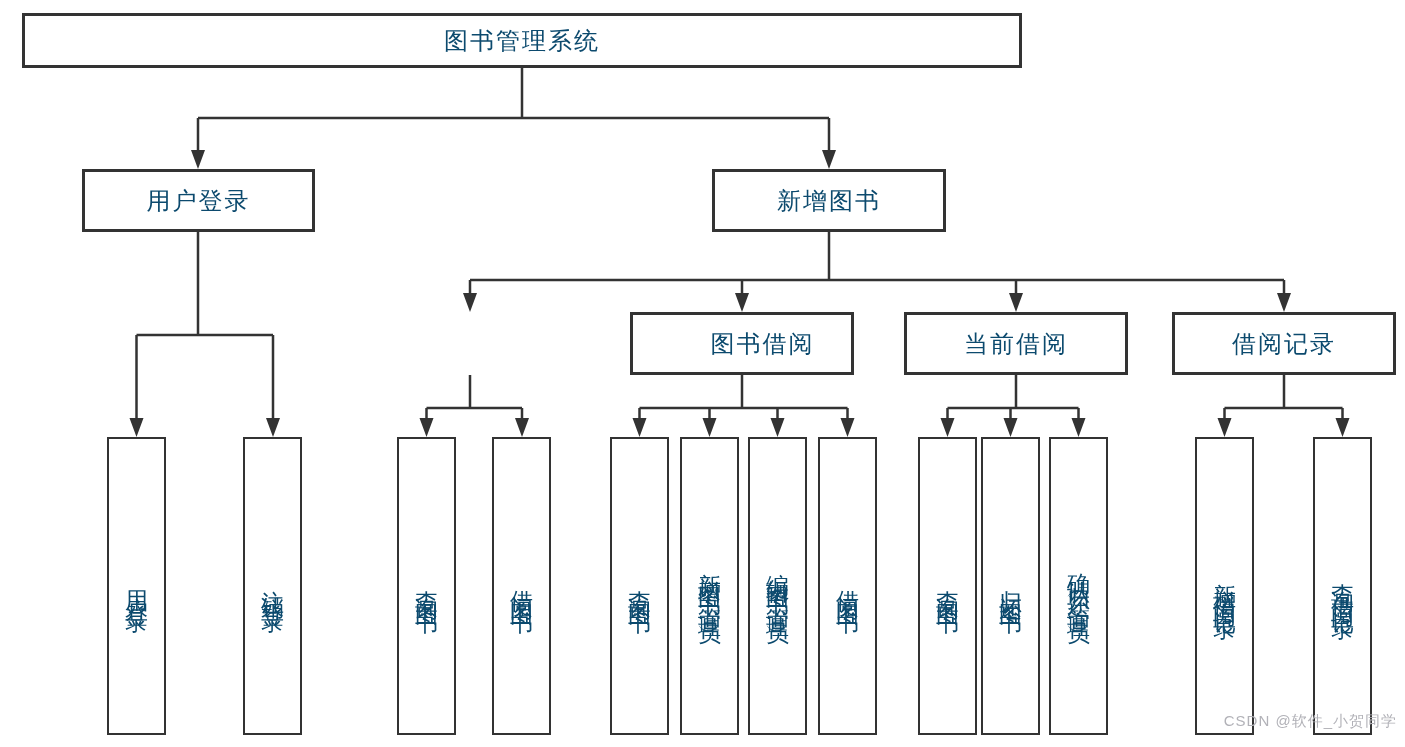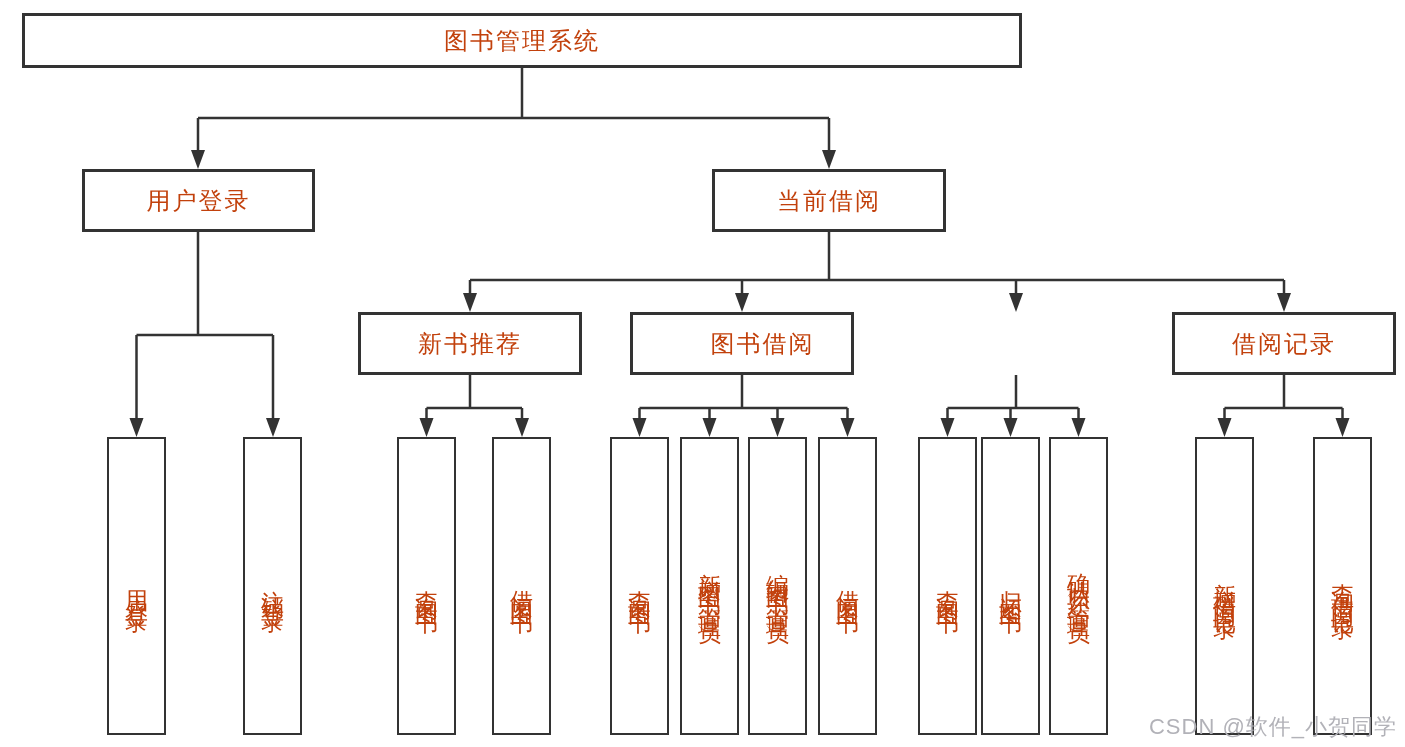--- a/index.html
+++ b/index.html
@@ -15,21 +15,21 @@
     position: absolute;
     left: 0; top: 0;
     width: 1405px; height: 747px;
     pointer-events: none;
   }
   .node {
     position: absolute;
     box-sizing: border-box;
     background: #ffffff;
     border: 3px solid #333333;
-    color: #c2410c;
+    color: #0c4a6e;
     display: flex;
     align-items: center;
     justify-content: center;
     font-size: 24px;
     letter-spacing: 2px;
     white-space: nowrap;
     z-index: 2;
   }
   .node.leaf {
     border-width: 2px;
@@ -62,21 +62,21 @@
   .n-l8  { left: 818px; }
   .n-l9  { left: 918px; }
   .n-l10 { left: 981px; }
   .n-l11 { left: 1049px; }
   .n-l12 { left: 1195px; }
   .n-l13 { left: 1313px; }
   #watermark {
     position: absolute;
     right: 8px;
     top: 712px;
-    font-size: 22px;
+    font-size: 15px;
     letter-spacing: 1px;
     color: #b2b2b8;
     z-index: 3;
     white-space: nowrap;
   }
 </style>
 </head>
 <body>
 
 <div id="canvas">
@@ -109,24 +109,24 @@
       M940.5 418 L954.5 418 L947.5 437 Z
       M1003.5 418 L1017.5 418 L1010.5 437 Z
       M1071.5 418 L1085.5 418 L1078.5 437 Z
       M1217.5 418 L1231.5 418 L1224.5 437 Z
       M1335.5 418 L1349.5 418 L1342.5 437 Z"></path>
   </svg>
 
   <div class="node n-root">图书管理系统</div>
 
   <div class="node n-login">用户登录</div>
-  <div class="node n-mgmt">当前借阅</div>
+  <div class="node n-mgmt">新增图书</div>
 
-  <div class="node n-rec">新书推荐</div>
   <div class="node n-borrow">图书借阅</div>
+  <div class="node n-cur">当前借阅</div>
   <div class="node n-hist">借阅记录</div>
 
   <div class="node leaf n-l1">用户登录</div>
   <div class="node leaf n-l2">注销登录</div>
   <div class="node leaf n-l3">查询图书</div>
   <div class="node leaf n-l4">借阅图书</div>
   <div class="node leaf n-l5">查询图书</div>
   <div class="node leaf n-l6">新增图书（管理员）</div>
   <div class="node leaf n-l7">编辑图书（管理员）</div>
   <div class="node leaf n-l8">借阅图书</div>

